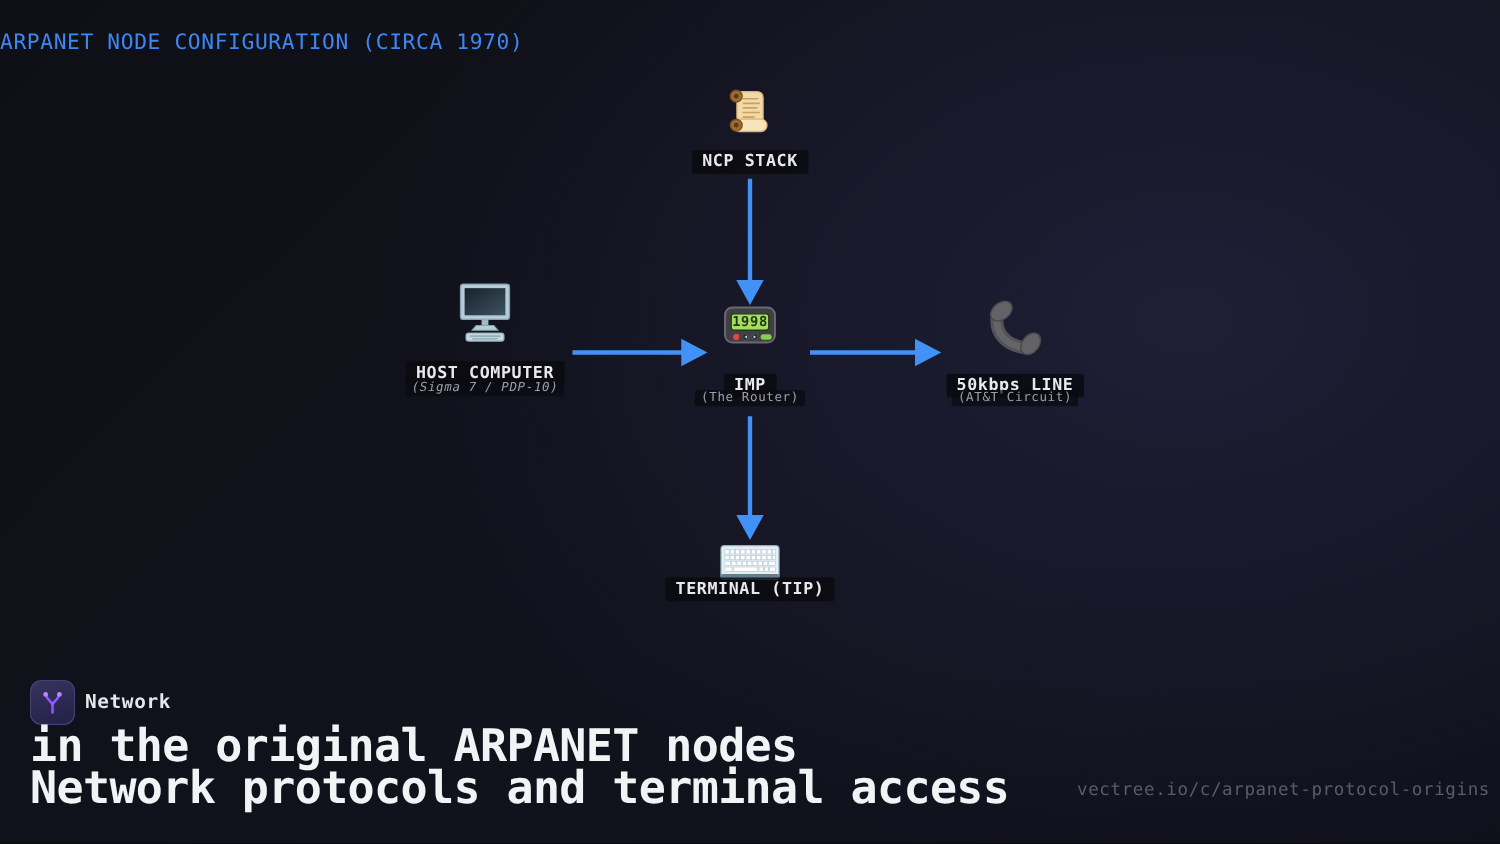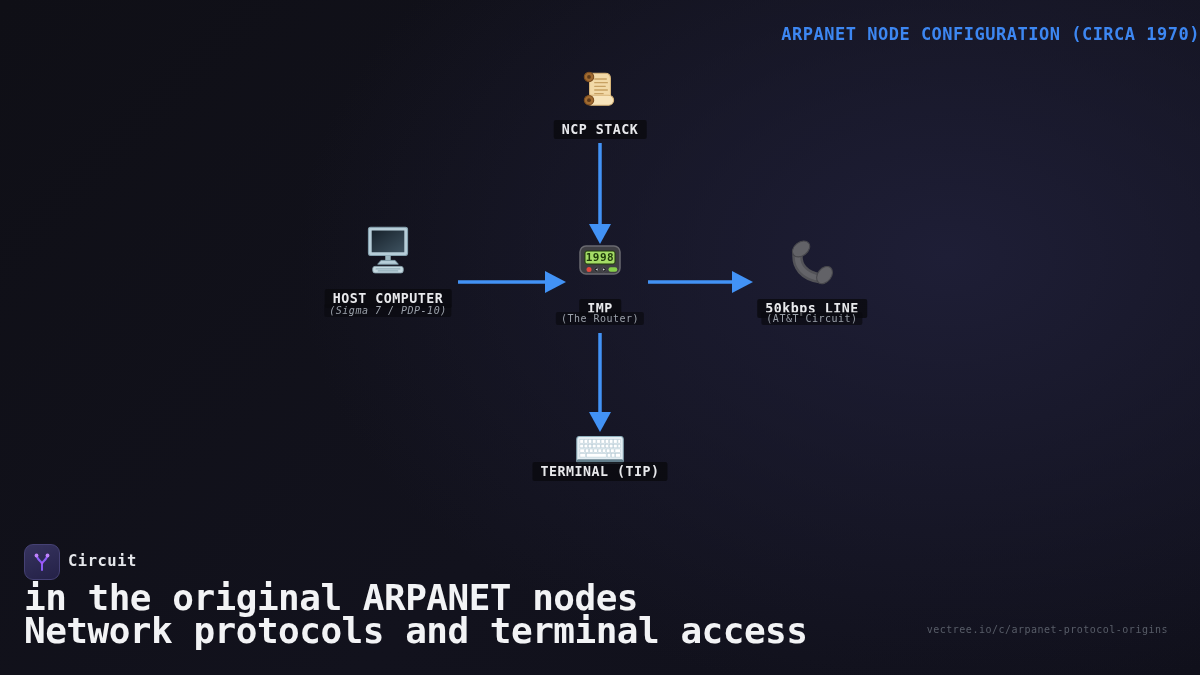--- a/index.html
+++ b/index.html
@@ -4,22 +4,22 @@
 <style>
   html,body{margin:0;padding:0;background:#000;}
   .canvas{
     position:relative;width:1200px;height:675px;overflow:hidden;
     font-family:"DejaVu Sans Mono","Liberation Mono",monospace;
     background:
       radial-gradient(1050px 720px at 79% 38%, #1e1e36 0%, rgba(30,30,54,0) 62%),
       linear-gradient(135deg,#0f0f16 0%,#12121d 55%,#10101b 100%);
   }
   .title{
-    position:absolute;top:24px;left:0;width:100%;text-align:right;
-    font-size:17px;font-weight:bold;letter-spacing:0.5px;color:#3d87f2;
+    position:absolute;top:24px;left:0;width:100%;text-align:left;
+    font-size:17px;font-weight:normal;letter-spacing:0.5px;color:#3d87f2;
   }
   .node-icon{position:absolute;}
   .nlabel{
     position:absolute;transform:translateX(-50%);
     font-size:13.3px;font-weight:bold;color:#e8e9ec;letter-spacing:0.5px;
     background:rgba(10,10,15,0.82);padding:2px 8px;border-radius:2px;white-space:nowrap;
   }
   .nsub{
     position:absolute;transform:translateX(-50%);
     font-size:10px;color:#9aa0a9;letter-spacing:0.5px;
@@ -35,21 +35,21 @@
     border:1px solid #454174;display:flex;align-items:center;justify-content:center;
   }
   .brand-name{
     position:absolute;left:68px;top:552px;font-size:15.5px;font-weight:bold;color:#e5e7eb;letter-spacing:0.5px;
   }
   .heading{
     position:absolute;left:24px;top:581px;
     font-size:36px;line-height:33px;font-weight:bold;color:#f2f3f5;letter-spacing:-0.5px;white-space:nowrap;
   }
   .url{
-    position:absolute;right:32px;top:624px;font-size:10px;color:#585d68;letter-spacing:0.5px;
+    position:absolute;right:8px;top:624px;font-size:14px;color:#585d68;letter-spacing:0.5px;
   }
 </style>
 </head>
 <body>
 
 <div class="canvas">
 
   <div class="title">ARPANET NODE CONFIGURATION (CIRCA 1970)</div>
 
   <svg class="arrows" width="1200" height="675" aria-hidden="true">
@@ -174,21 +174,21 @@
   <div class="nlabel" style="left:600px;top:462px;">TERMINAL (TIP)</div>
 
   <div class="brand-badge">
     <svg width="24" height="24" viewBox="0 0 24 24">
       <path d="M12,20 V13 M12,13 C9.5,10.5 8,9.5 6.5,6 M12,13 C14.5,10.5 16,9.5 17.5,6" fill="none" stroke="#8b5cf6" stroke-width="2" stroke-linecap="round"></path>
       <circle cx="6.5" cy="5.5" r="1.9" fill="#c084fc"></circle>
       <circle cx="17.5" cy="5.5" r="1.9" fill="#c084fc"></circle>
       <circle cx="12" cy="13" r="1.3" fill="#a855f7"></circle>
     </svg>
   </div>
-  <div class="brand-name">Circuit</div>
+  <div class="brand-name">Network</div>
 
   <div class="heading">
     <div>in the original ARPANET nodes</div>
     <div>Network protocols and terminal access</div>
   </div>
 
   <div class="url">vectree.io/c/arpanet-protocol-origins</div>
 
 </div>
 

